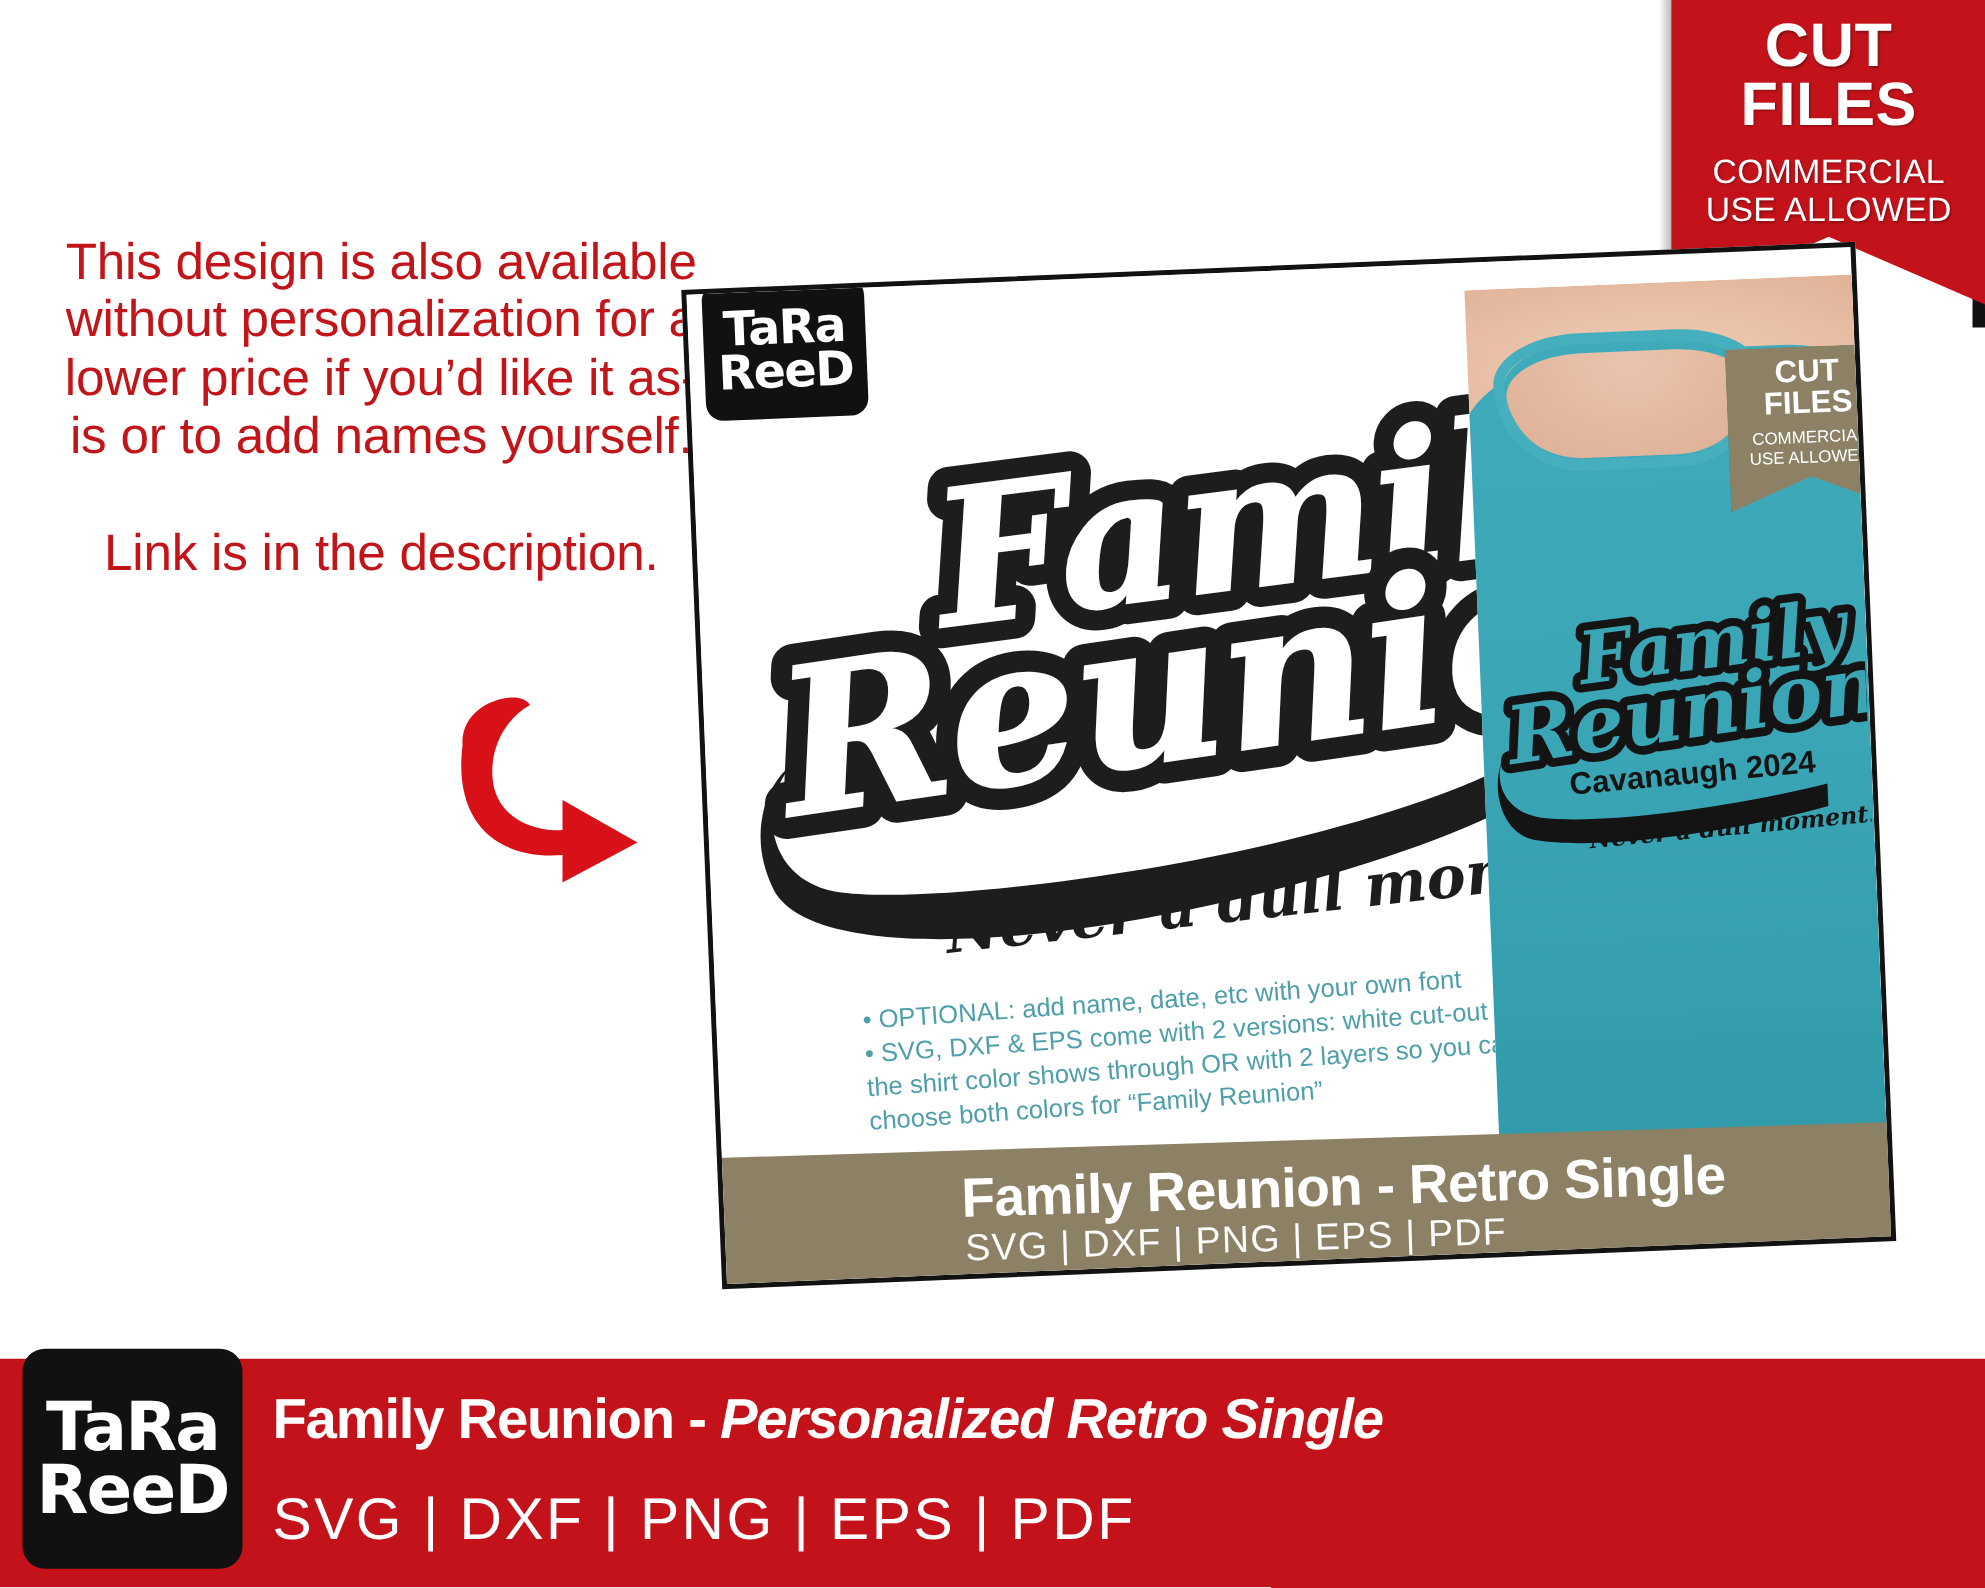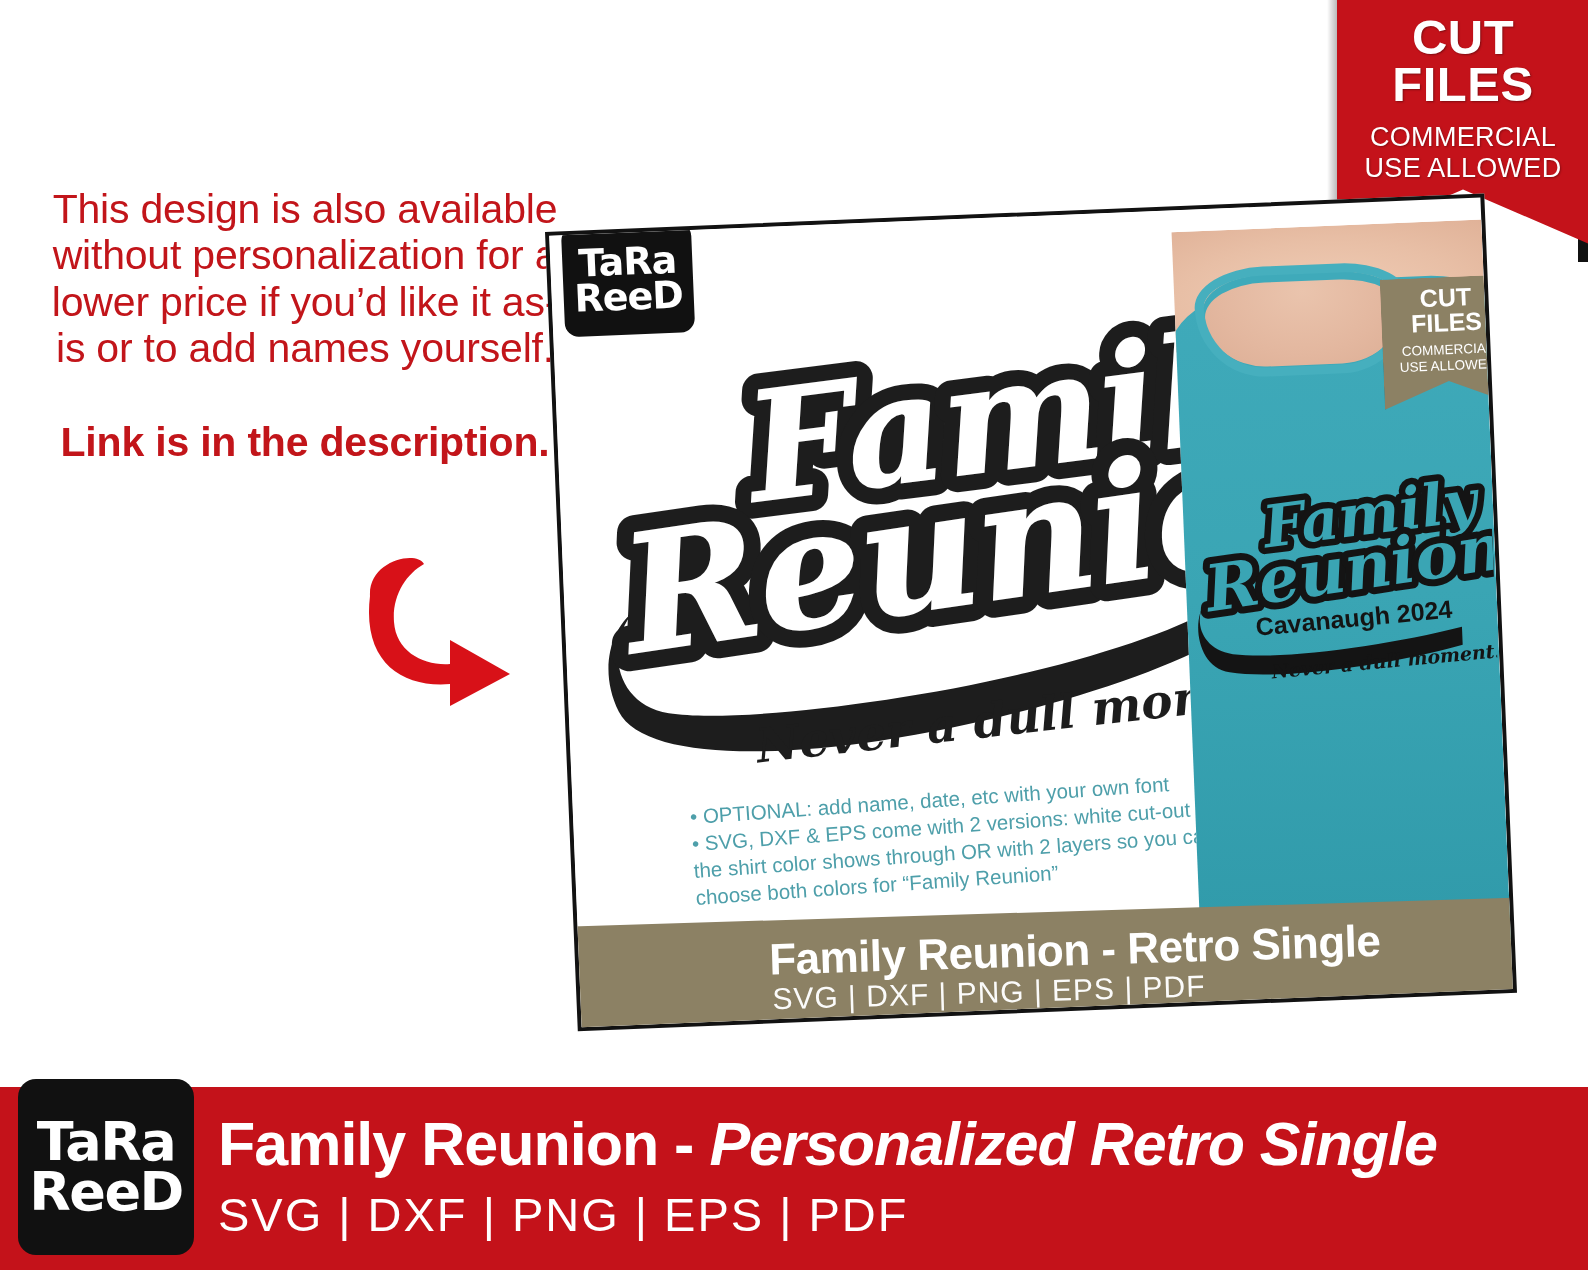--- a/index.html
+++ b/index.html
@@ -36,21 +36,21 @@
   .ribbon-dark-edge{
     position:absolute;left:1578px;top:0;width:10px;height:262px;background:#111;
   }
 
   
   .promo{
     position:absolute;left:40px;top:186px;width:530px;
     color:#C2151A;text-align:center;
     font-size:41px;line-height:1.13;letter-spacing:-.2px;
   }
-  .promo .p2{margin-top:48px;font-size:41px;font-weight:bold;}
+  .promo .p2{margin-top:48px;font-size:41px;}
 
   
   .arrow{position:absolute;left:358px;top:556px;width:180px;height:150px;}
 
   
   .card-wrap{
     position:absolute;left:545px;top:232px;width:940px;height:800px;
     transform:rotate(-2.35deg);transform-origin:0 0;
   }
   .card{
@@ -135,21 +135,21 @@
     color:#fff;font-weight:bold;font-size:38px;line-height:.92;letter-spacing:-1px;
     font-family:"DejaVu Sans", sans-serif;
   }
 
   
   .bottom-bar{
     position:absolute;left:0;bottom:0;width:1588px;height:183px;background:#C4121A;
   }
   .bottom-bar .b-title{
     position:absolute;left:218px;top:22px;color:#fff;
-    font-size:61px;font-weight:bold;white-space:nowrap;letter-spacing:-1px;
+    font-size:45px;font-weight:bold;white-space:nowrap;letter-spacing:-1px;
   }
   .bottom-bar .b-title .ital{font-style:italic;}
   .bottom-bar .b-formats{
     position:absolute;left:218px;top:100px;color:#fff;
     font-size:47px;letter-spacing:2px;white-space:nowrap;
   }
   .logo-bottom{
     position:absolute;left:18px;bottom:15px;width:176px;height:176px;
     background:#111;border-radius:18px;
     display:flex;flex-direction:column;align-items:center;justify-content:center;

